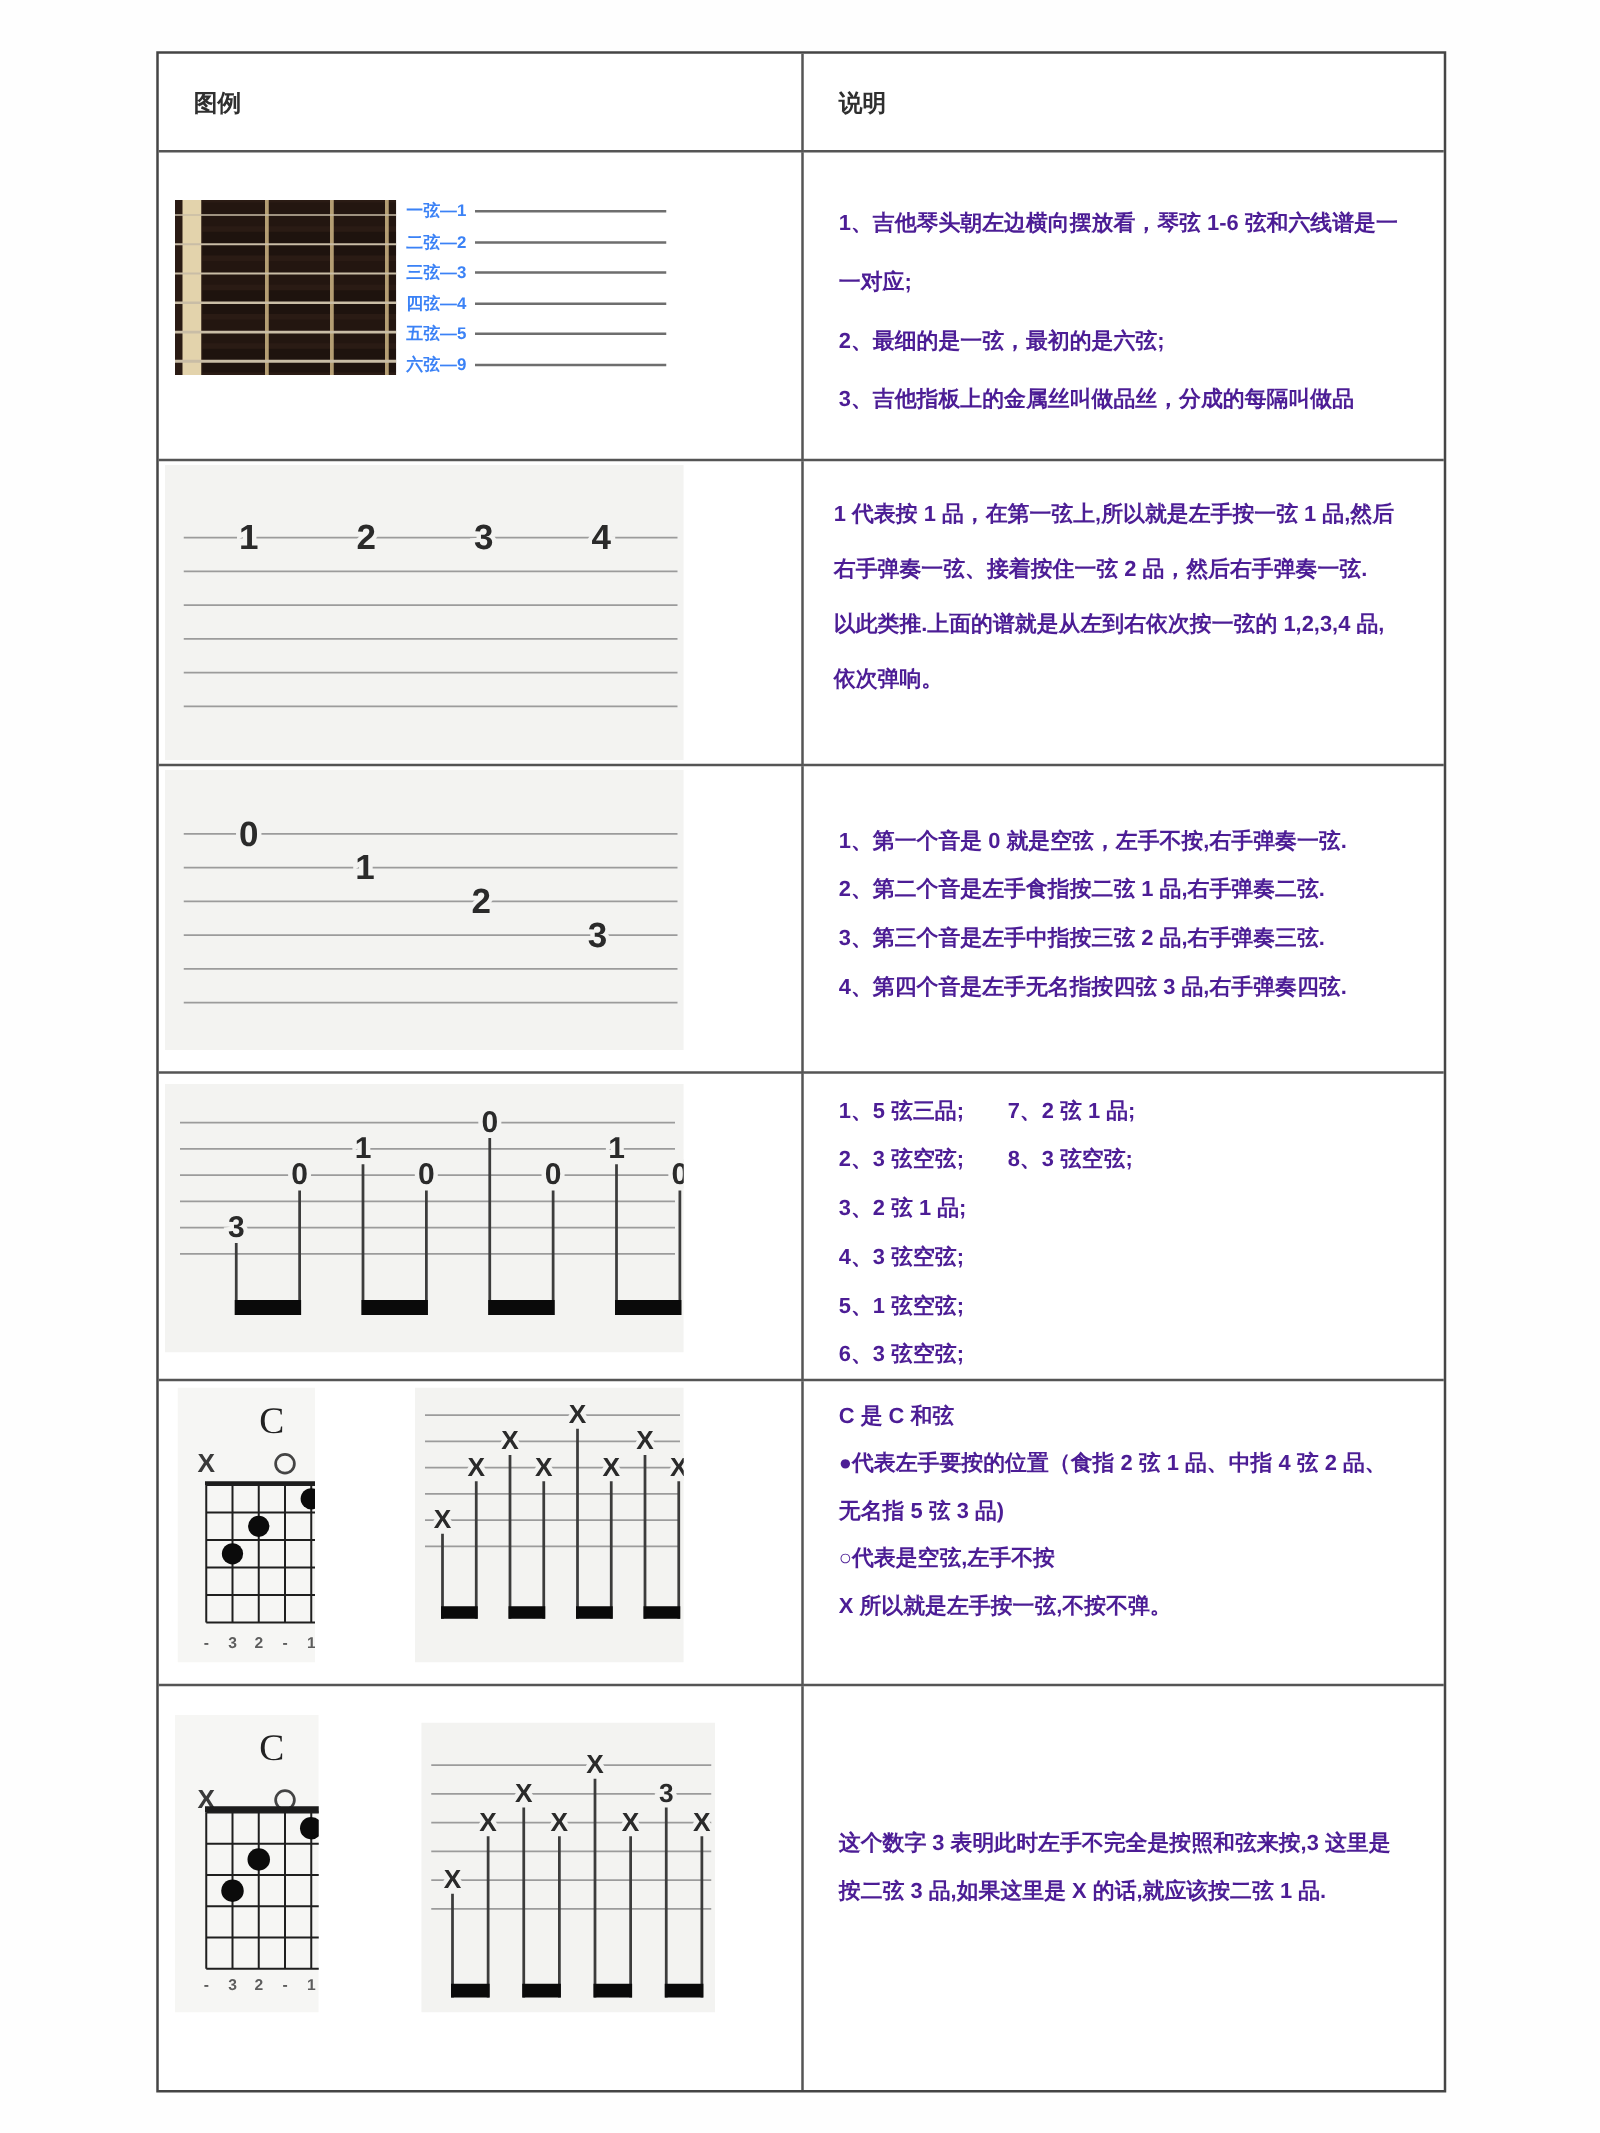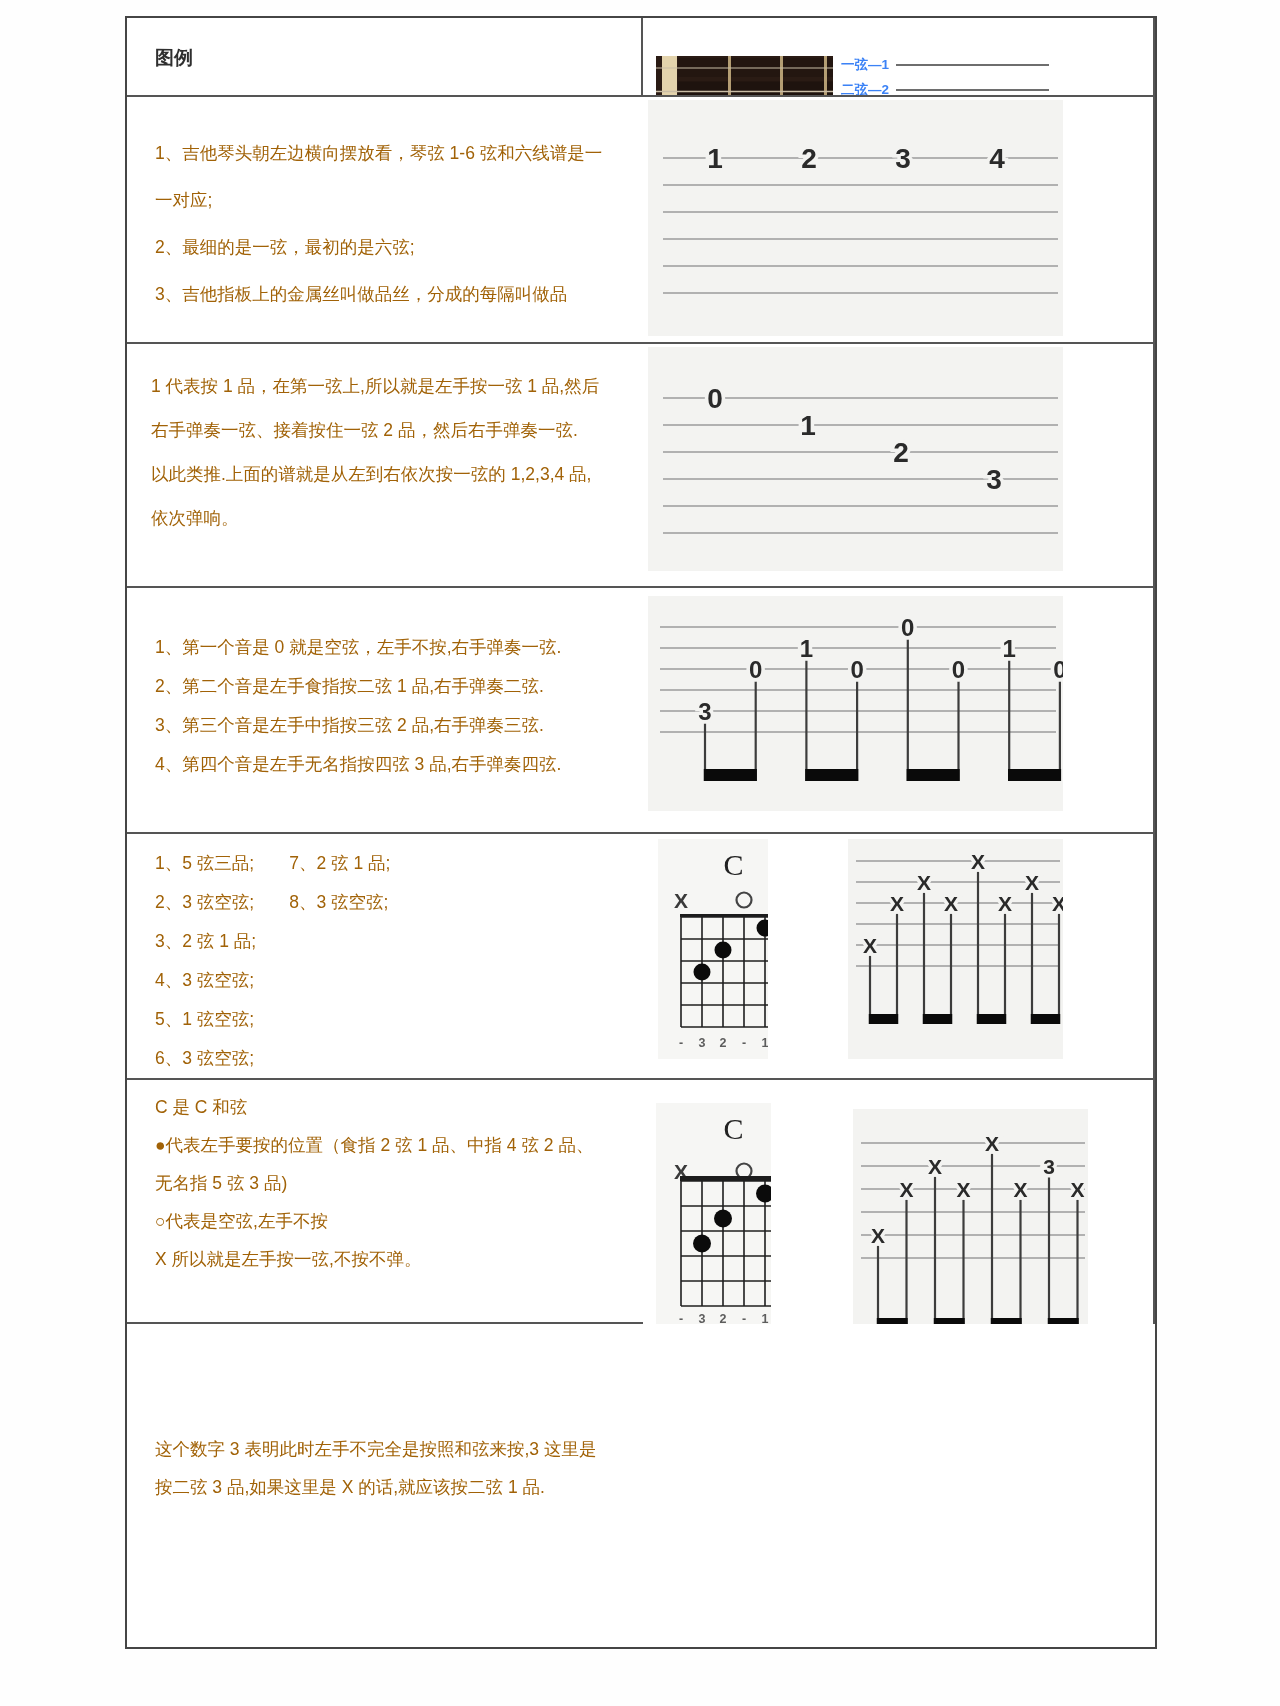--- a/index.html
+++ b/index.html
@@ -3,31 +3,31 @@
 <meta charset="utf-8">
 <style>
   html,body{margin:0;padding:0;}
   body{
     width:1280px;height:1706px;position:relative;background:#ffffff;
     font-family:"Liberation Sans","DejaVu Sans",sans-serif;
     -webkit-font-smoothing:antialiased;
   }
   .page{position:absolute;inset:0;background:#fefefe;}
   .tbl{
-    position:absolute;left:125px;top:16px;width:1028px;height:1629px;
+    position:absolute;left:125px;top:41px;width:1028px;height:1629px;
     border:2.5px solid #454545;box-sizing:content-box;
     display:grid;grid-template-columns:516px 512px;
     grid-template-rows:79px 247px 244px 246px 246px 244px 323px;
     background:#fff;
   }
   .cell{position:relative;border-bottom:2px solid #555;box-sizing:border-box;overflow:hidden;}
   .cell.left{border-right:2px solid #555;}
   .cell.lastrow{border-bottom:none;}
   .hcell{font-size:19px;font-weight:bold;color:#2f2f2f;padding:27px 0 0 28px;}
-  .exp{color:#a16207;font-weight:normal;font-size:17.5px;}
+  .exp{color:#4c1d95;font-weight:bold;font-size:17.5px;}
   .exp .line{white-space:pre;}
   .r1{padding:33px 16px 0 28px;} .r1 .line{line-height:47px;}
   .r2{padding:20px 16px 0 24px;} .r2 .line{line-height:44px;}
   .r3{padding:40px 16px 0 28px;} .r3 .line{line-height:39px;}
   .r4{padding:10px 16px 0 28px;} .r4 .line{line-height:39px;}
   .r5{padding:8px 16px 0 28px;}  .r5 .line{line-height:38px;}
   .r6{padding:106px 16px 0 28px;}.r6 .line{line-height:38px;}
   .gfx{position:absolute;}
   .slabels{display:flex;flex-direction:column;justify-content:space-between;}
   .slabels .line{
@@ -37,20 +37,23 @@
   .slabels .line::after{content:"";flex:1;border-top:2px solid #6e6e6e;}
 </style>
 </head>
 <body>
 
 <div class="page">
   <div class="tbl">
 
     <div class="cell left hcell">
       <span>图例</span>
+    </div>
+    <div class="cell hcell">
+      <span>说明</span>
     </div>
 
     <div class="cell left">
       <div class="gfx" style="left:13px;top:38px;"><svg xmlns="http://www.w3.org/2000/svg" width="177" height="140">
             <rect width="177" height="140" fill="#2a1b14"></rect>
             <rect x="22" y="2" width="155" height="19" fill="#000" opacity="0.16"></rect>
             <rect x="22" y="25.4" width="155" height="19" fill="#000" opacity="0.28"></rect>
             <rect x="22" y="48.8" width="155" height="19" fill="#000" opacity="0.16"></rect>
             <rect x="22" y="72.19999999999999" width="155" height="19" fill="#000" opacity="0.28"></rect>
             <rect x="22" y="95.6" width="155" height="19" fill="#000" opacity="0.16"></rect>

